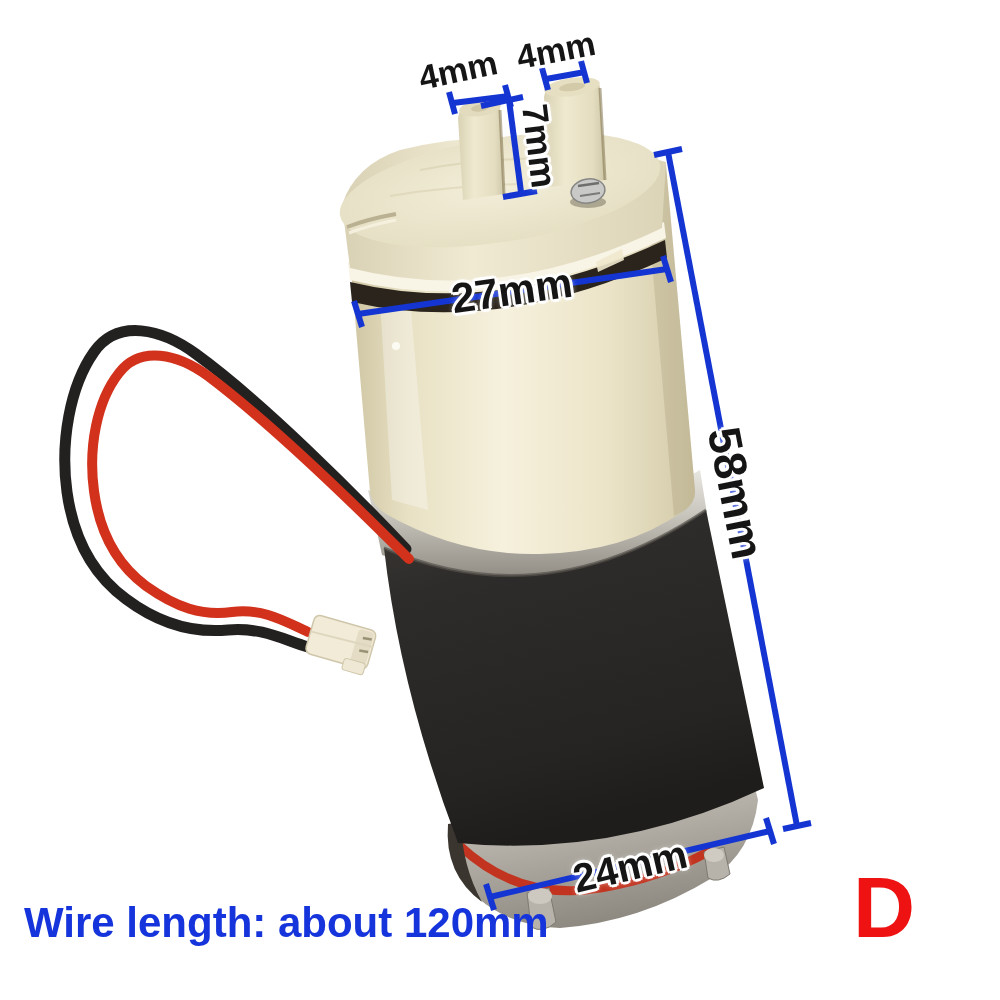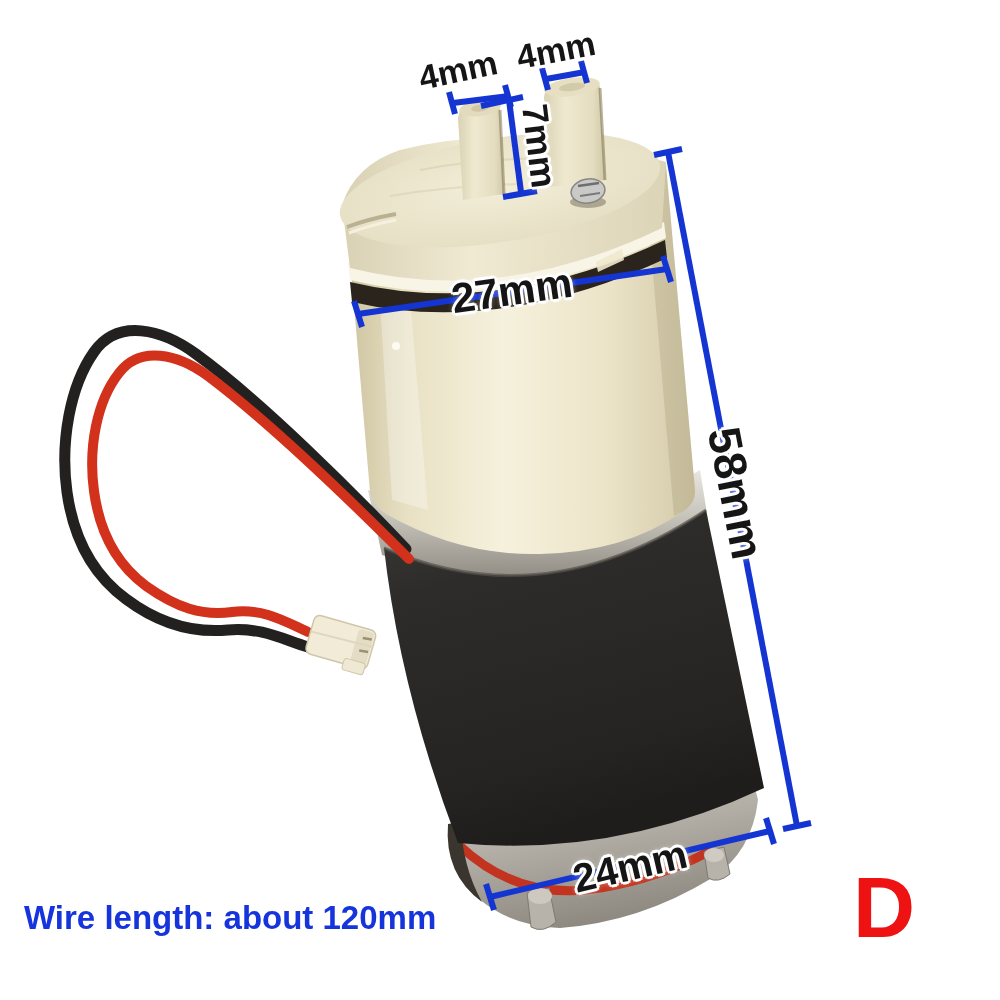--- a/index.html
+++ b/index.html
@@ -9,21 +9,21 @@
   }
   .photo-svg{position:absolute;left:0;top:0;}
   .dim-line{stroke:var(--dimension-blue,#1535d2);stroke-width:6;fill:none;}
   .dim-label{
     position:absolute;transform:translate(-50%,-50%) rotate(var(--rot,0deg));
     color:var(--label-black,#151515);font-weight:700;line-height:1;white-space:nowrap;
     text-shadow:-2px -2px 0 #fff,2px -2px 0 #fff,-2px 2px 0 #fff,2px 2px 0 #fff,
                  0 -3px 0 #fff,0 3px 0 #fff,-3px 0 0 #fff,3px 0 0 #fff,0 0 7px #fff;
   }
   .wire-note{
-    position:absolute;left:24px;top:899px;font-size:33px;font-weight:700;
+    position:absolute;left:24px;top:899px;font-size:42px;font-weight:700;
     color:var(--note-blue,#1634dc);white-space:nowrap;
   }
   .variant-letter{
     position:absolute;left:884px;top:907px;transform:translate(-50%,-50%);
     font-size:86px;font-weight:700;color:var(--variant-red,#ee1212);
   }
 </style>
 </head>
 <body>
 

